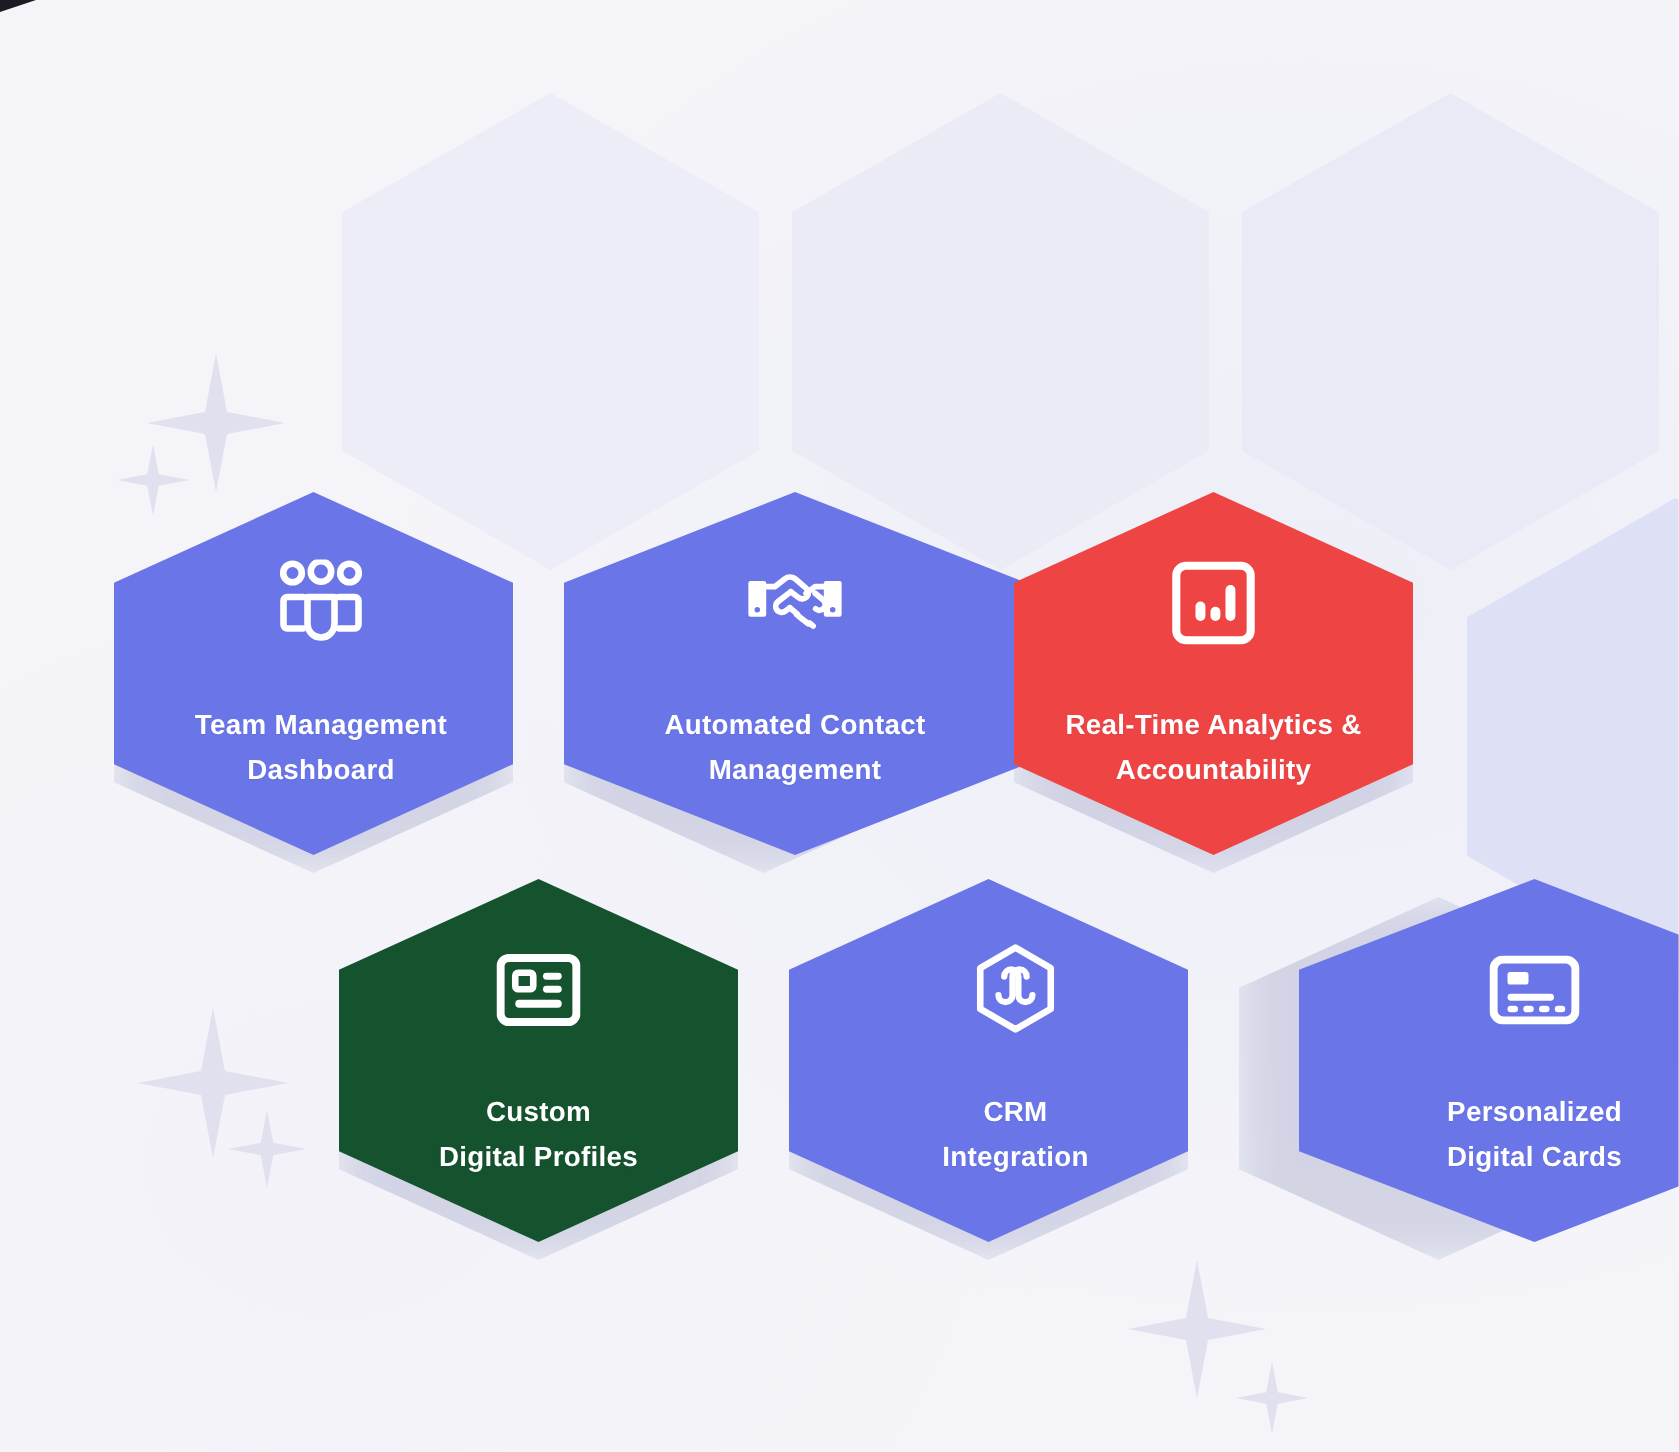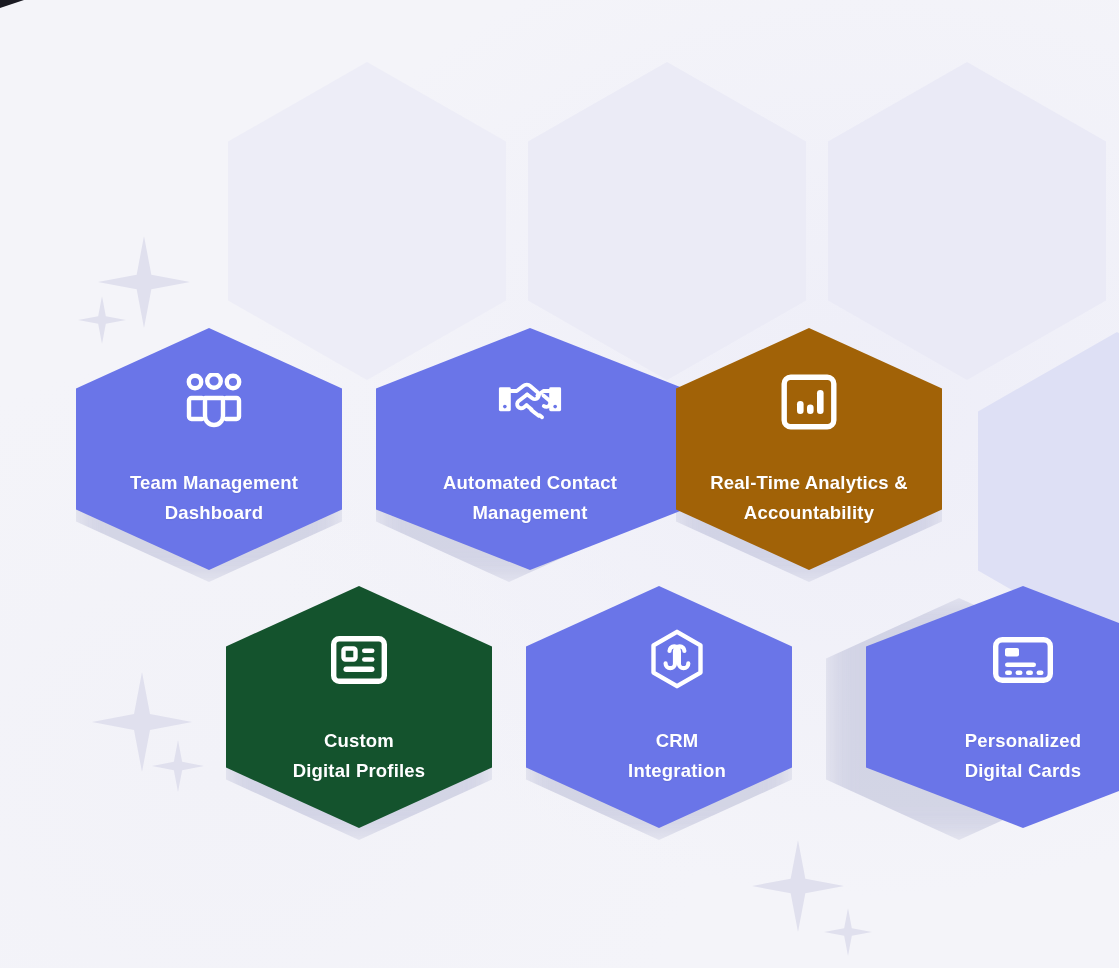--- a/index.html
+++ b/index.html
@@ -150,21 +150,21 @@
       <path d="M31.9 14.8 22.6 22c-1.9 1.5-2.2 4.3-.7 6.2 1.5 1.9 4.3 2.2 6.2.7l3.1-2.4" stroke="#fff" stroke-width="4.2" stroke-linecap="round" stroke-linejoin="round"></path>
       <path d="M31.2 26.5l5.6 4.6M36.2 31.4l4.4 3.6M41 35.2l3.6 2.9M45.6 37.6l2.6 2.1" stroke="#fff" stroke-width="4.2" stroke-linecap="round"></path>
       <path d="M49.7 15.9l5.9 4.9c1.8 1.5 2 4.2.5 6-1.5 1.8-4.2 2-6 .5" stroke="#fff" stroke-width="4.2" stroke-linecap="round" stroke-linejoin="round"></path>
     </svg>
   </span>
   <span class="hex-label">Automated Contact
 Management</span>
 </div>
 
 <div class="hex hex-shadow" style="left:676px;top:340px;width:266px;height:242px;"></div>
-<div class="hex hex-tile" style="left:676px;top:328px;width:266px;height:242px;background:#a16207;">
+<div class="hex hex-tile" style="left:676px;top:328px;width:266px;height:242px;background:#ef4444;">
   <span class="hex-icon">
     <svg width="56" height="56" viewBox="0 0 56 56" fill="none" xmlns="http://www.w3.org/2000/svg">
       <rect x="3.2" y="3.2" width="49.6" height="49.6" rx="6.5" stroke="#fff" stroke-width="5.4"></rect>
       <rect x="16" y="27" width="6.6" height="13" rx="3.3" fill="#fff"></rect>
       <rect x="26" y="30.5" width="6.6" height="9.5" rx="3.3" fill="#fff"></rect>
       <rect x="36" y="16" width="6.6" height="24" rx="3.3" fill="#fff"></rect>
     </svg>
   </span>
   <span class="hex-label">Real-Time Analytics &amp;
 Accountability</span>

